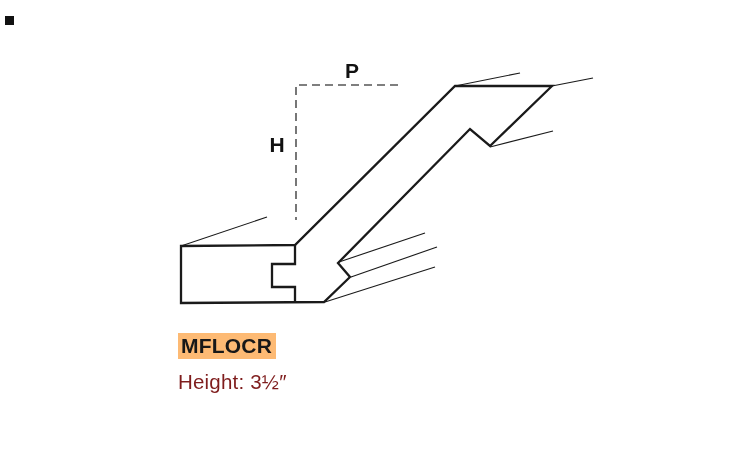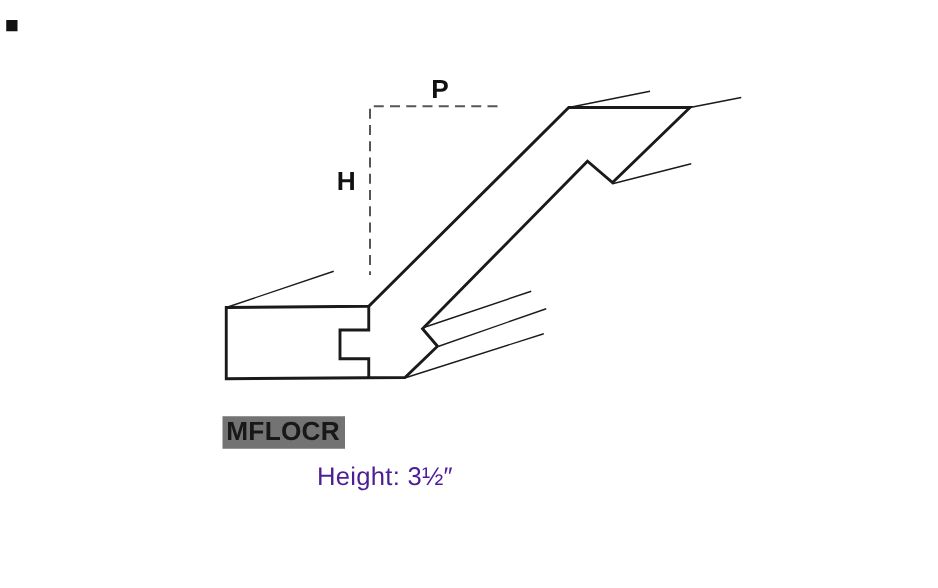--- a/index.html
+++ b/index.html
@@ -60,34 +60,33 @@
     left: 178px;
     top: 333px;
     width: 260px;
     color: #2b2b2b;
   }
   .code-row {
     margin: 0 0 10px 0;
   }
   .code {
     display: inline-block;
-    background: #737373;
+    background: #fdba74;
     color: #181818;
     font-weight: 700;
     font-size: 21px;
     line-height: 25px;
     padding: 0 4px 1px 3px;
     letter-spacing: 0.2px;
   }
   .spec {
     font-size: 20.5px;
     line-height: 25px;
-    color: #4c1d95;
+    color: #7f1d1d;
     letter-spacing: 0.2px;
-    text-align: center;
   }
 </style>
 </head>
 <body>
 
 <div class="stage">
 
   <div class="page-marker"></div>
 
   <svg class="drawing" width="750" height="470" viewBox="0 0 750 470">

